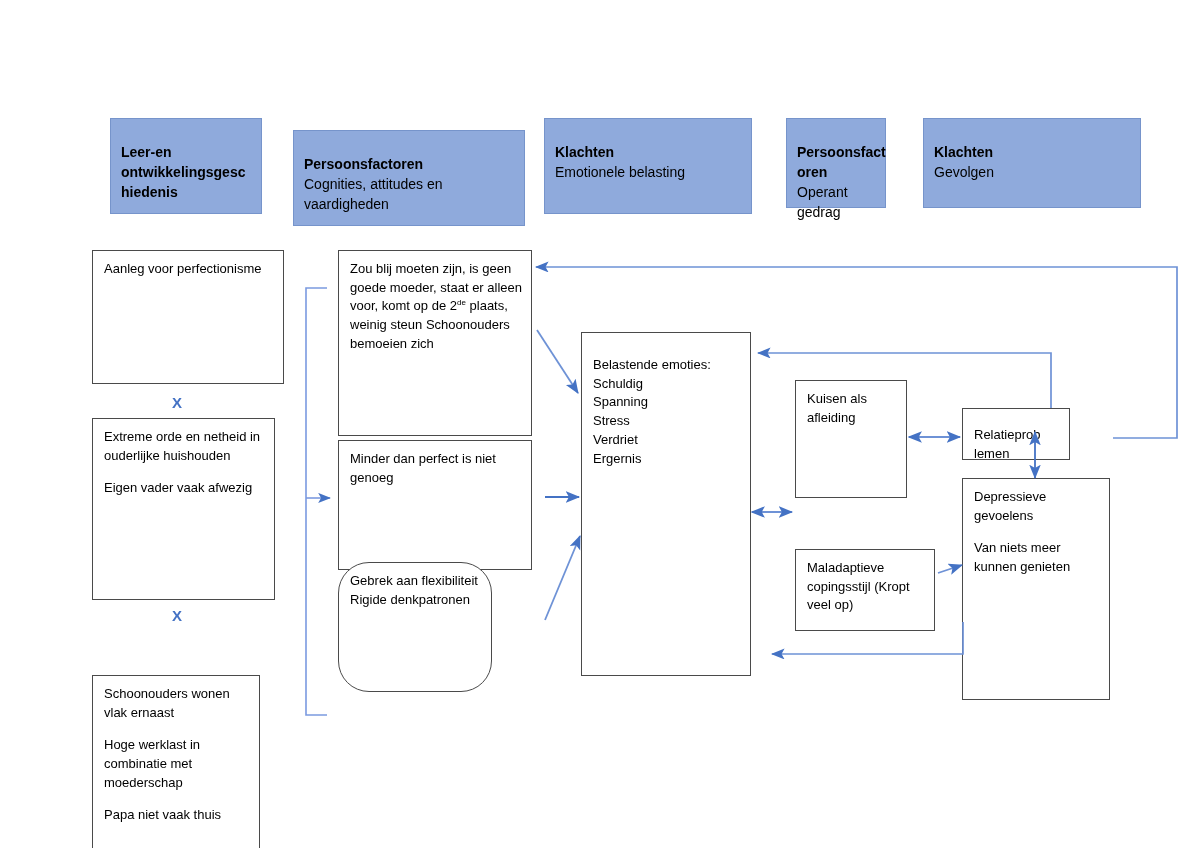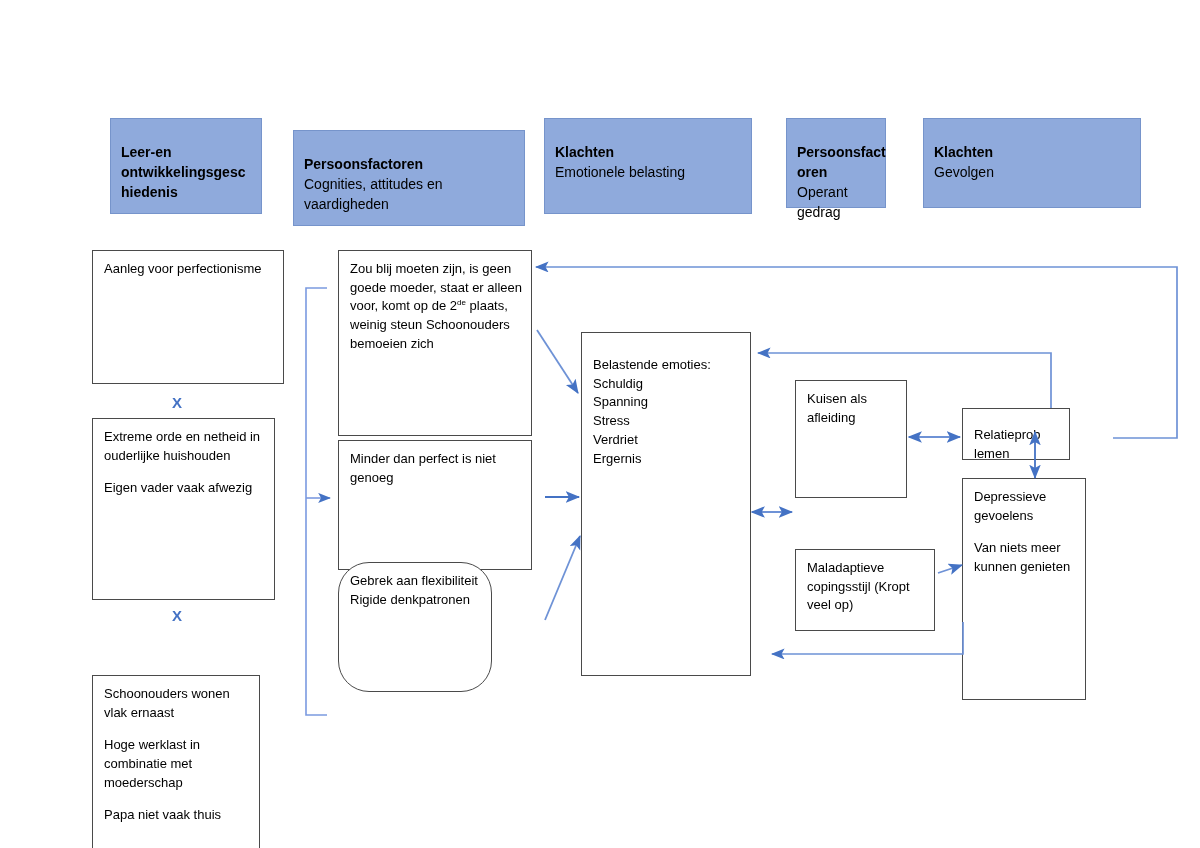--- a/index.html
+++ b/index.html
@@ -148,21 +148,21 @@
   </div>
 
   <div class="box" style="left:795px; top:521px; width:140px; height:82px;margin-top:28px;">
     <p>Maladaptieve copingsstijl (Kropt veel op)</p>
   </div>
 
   <div class="box" style="left:962px; top:408px; width:108px; height:52px; padding-top:17px;">
     <p>Relatieprob lemen</p>
   </div>
 
-  <div class="box" style="left:962px; top:478px; width:124px; height:222px;">
+  <div class="box" style="left:962px; top:478px; width:148px; height:222px;">
     <p>Depressieve gevoelens</p>
     <p class="gap">Van niets meer kunnen genieten</p>
   </div>
 
   <svg class="links" viewBox="0 0 1200 848">
     <defs>
       <marker id="ah" markerWidth="9" markerHeight="9" refX="7.4" refY="3.2" orient="auto" markerUnits="strokeWidth">
         <path d="M0,0 L8,3.2 L0,6.4 L1.8,3.2 z" fill="#4472C4"></path>
       </marker>
       <marker id="ahs" markerWidth="9" markerHeight="9" refX="7.4" refY="3.2" orient="auto" markerUnits="strokeWidth">

